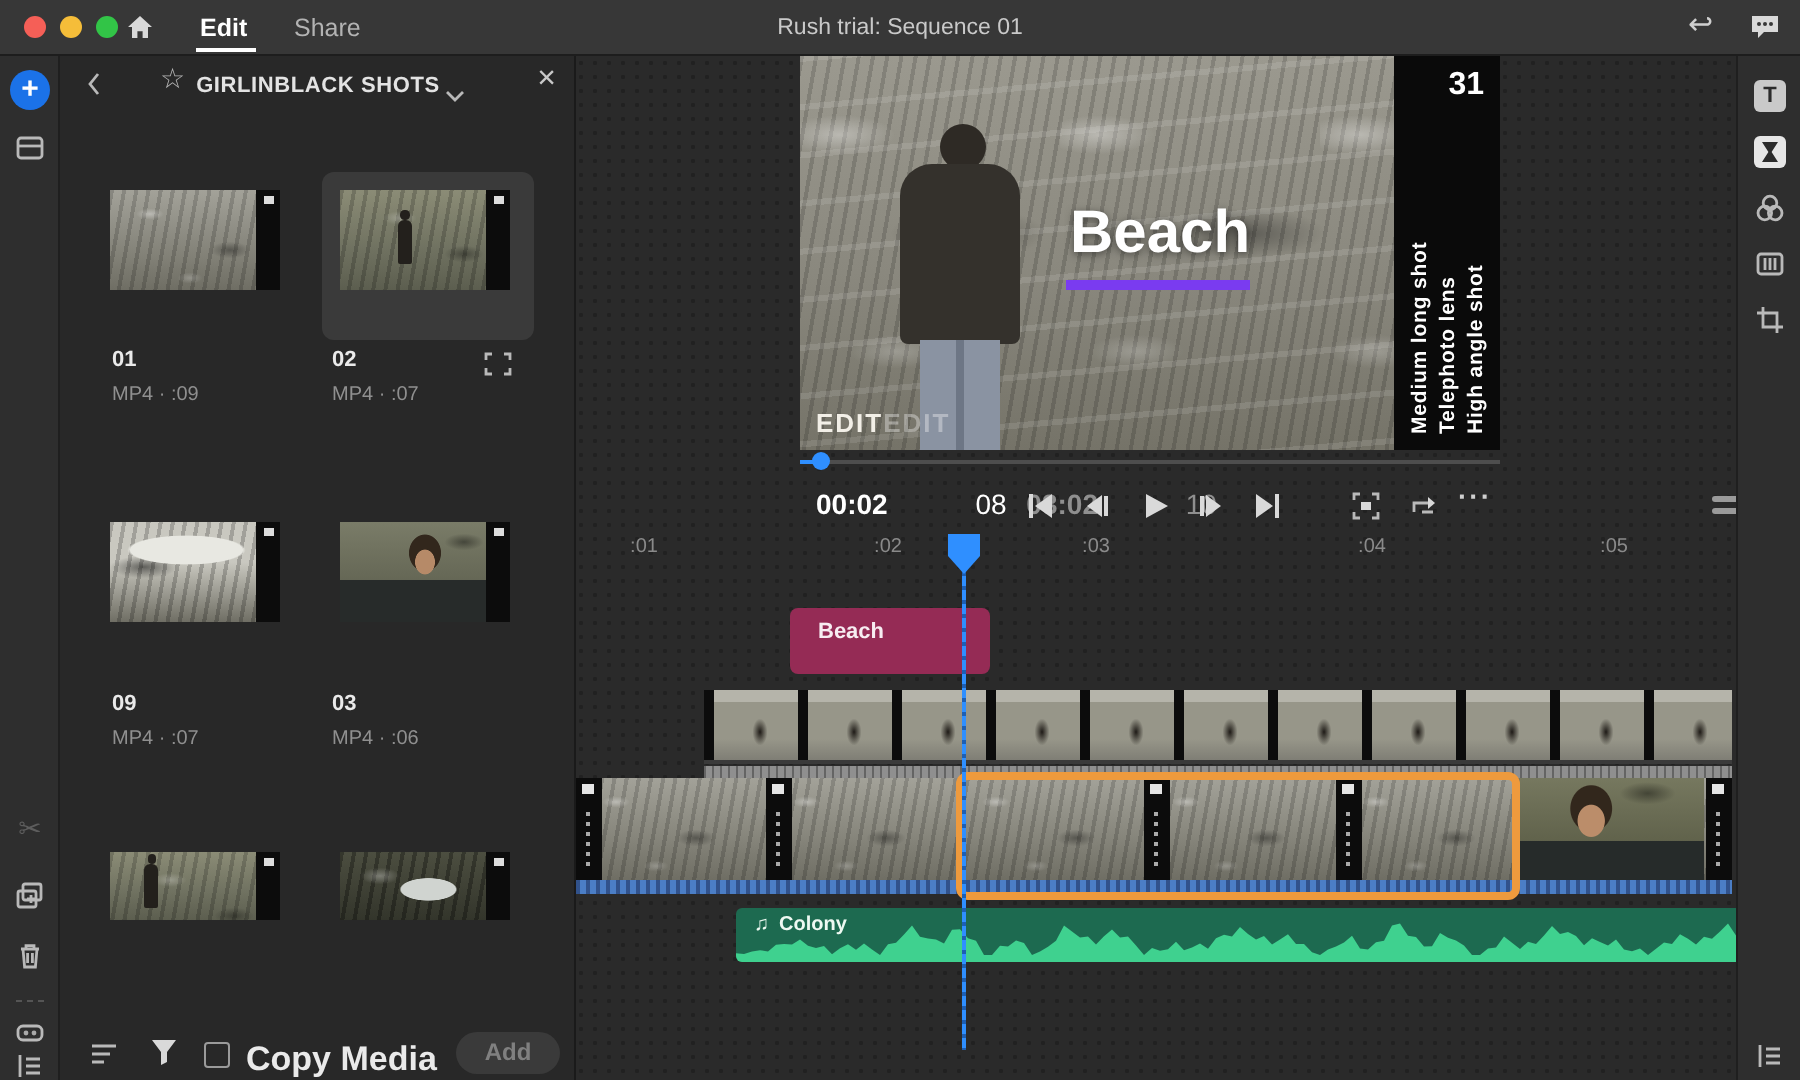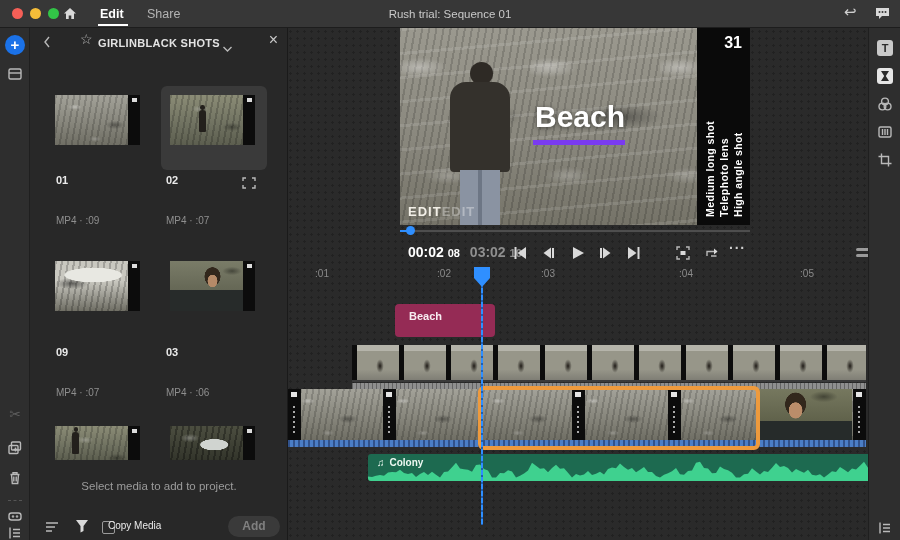--- a/index.html
+++ b/index.html
@@ -59,26 +59,26 @@
     radial-gradient(13px 15px at 50% 31%,#32271c 60%,transparent 63%),
     linear-gradient(0deg,#272b2a 0 42%,transparent 42%),
     radial-gradient(14px 6px at 62px 10px,rgba(0,0,0,.4),transparent 70%),
     linear-gradient(180deg,#7a7c68,#565848);}
   .pale-obj{background:
     radial-gradient(20px 8px at 52% 55%,#d0d4d0 68%,transparent 72%),
     radial-gradient(14px 6px at 20px 12px,rgba(255,255,255,.3),transparent 70%) 0 0/95px 100% repeat,
     repeating-linear-gradient(100deg,rgba(0,0,0,.3) 0 2px,transparent 2px 6px),
     linear-gradient(180deg,#4c4e40,#33352b);}
   .clip-label{position:absolute;font-size:11px;font-weight:bold;color:#eaeaea;}
-  .clip-meta{position:absolute;font-size:10px;color:#8f8f8f;margin-top:23px;}
+  .clip-meta{position:absolute;font-size:10px;color:#8f8f8f;}
   .sel-card{position:absolute;left:131px;top:58px;width:106px;height:84px;background:#3a3a3a;border-radius:6px;}
   .inuse{position:absolute;left:212px;top:147px;}
   .m-hint{position:absolute;left:0;top:452px;width:258px;text-align:center;font-size:11.5px;color:#9b9b9b;}
   .checkbox{position:absolute;left:72px;top:493px;width:13px;height:13px;border:1.5px solid #9a9a9a;border-radius:2px;background:transparent;}
-  .copy-label{position:absolute;left:78px;top:492px;font-size:10px;font-weight:normal;color:#eaeaea;}
+  .copy-label{position:absolute;left:93px;top:492px;font-size:17px;font-weight:bold;color:#eaeaea;}
   .add-btn{position:absolute;left:198px;top:488px;width:52px;height:21px;border-radius:11px;background:#3a3a3a;
     color:#808080;font-size:12px;font-weight:bold;text-align:center;line-height:21px;}
   .sort-ic{position:absolute;left:14px;top:492px;} .funnel-ic{position:absolute;left:44px;top:490px;}
 
   
   .video{position:absolute;left:400px;top:28px;width:350px;height:197px;overflow:hidden;background:#000;z-index:5;}
   .vrock{position:absolute;inset:0;background:
     radial-gradient(40px 14px at 15% 20%,rgba(255,255,255,.35),transparent 70%) 0 0/130px 100% repeat,
     radial-gradient(55px 18px at 60% 45%,rgba(0,0,0,.33),transparent 70%) 0 0/140px 100% repeat,
     radial-gradient(34px 12px at 40% 75%,rgba(255,255,255,.22),transparent 70%) 0 0/120px 100% repeat,
@@ -96,21 +96,21 @@
   .vline{position:absolute;bottom:8px;white-space:nowrap;transform:rotate(-90deg);transform-origin:0 100%;
     font-size:10.5px;font-weight:bold;color:#fff;letter-spacing:.4px;}
   .watermark{position:absolute;left:8px;bottom:6px;font-size:13px;font-weight:bold;letter-spacing:1px;color:#f2efe7;}
   .watermark .lt{color:rgba(255,255,255,.35);}
 
   
   .scrub-track{position:absolute;left:400px;top:230px;width:350px;height:2px;background:#4e4e4e;}
   .scrub-played{position:absolute;left:400px;top:230px;width:11px;height:2px;background:#2f8fff;}
   .scrub-knob{position:absolute;left:406px;top:226px;width:9px;height:9px;border-radius:50%;background:#2f8fff;}
   .timecode{position:absolute;left:408px;top:244px;font-size:14px;font-weight:bold;color:#fff;}
-  .timecode .fr{font-size:11px;font-weight:bold;}
+  .timecode .fr{font-size:14px;font-weight:normal;margin-left:40px;}
   .timecode .dim{color:#8f8f8f;}
   .t-btn{position:absolute;top:244px;width:18px;height:18px;}
   .dots-btn{position:absolute;left:729px;top:240px;font-size:14px;font-weight:bold;color:#cfcfcf;letter-spacing:1px;}
   .expand-ic{position:absolute;left:856px;top:248px;width:18px;height:9px;}
   .expand-ic i{display:block;height:3px;border-radius:2px;background:#9a9a9a;margin-bottom:3px;}
 
   
   .ruler-label{position:absolute;top:268px;width:30px;text-align:center;font-size:10px;color:#8a8a8a;}
   .title-clip{position:absolute;left:395px;top:304px;width:100px;height:33px;background:#952b55;border-radius:4px;z-index:4;}
   .title-clip span{position:absolute;left:14px;top:6px;font-size:11px;font-weight:bold;color:#f7ecf1;}
@@ -264,21 +264,20 @@
     <span class="clip-label" style="left:26px;top:318px">09</span>
     <span class="clip-meta" style="left:26px;top:336px">MP4 · :07</span>
     <span class="clip-label" style="left:136px;top:318px">03</span>
     <span class="clip-meta" style="left:136px;top:336px">MP4 · :06</span>
 
     <div class="thumb rock-olive" style="left:25px;top:398px;height:34px">
         <i class="fig" style="left:20%;top:18%"></i>
       </div>
     <div class="thumb pale-obj" style="left:140px;top:398px;height:34px"></div>
 
-    <div class="m-hint">Select media to add to project.</div>
 
     <span class="sort-ic">
       <svg width="16" height="14" viewBox="0 0 16 14">
           <path class="st" d="M2 3h12M2 7h9M2 11h6"></path>
         </svg>
     </span>
     <span class="funnel-ic">
       <svg width="16" height="16" viewBox="0 0 16 16">
           <path class="fl" d="M2 2h12L9.5 8v5l-3 1.5V8Z"></path>
         </svg>

